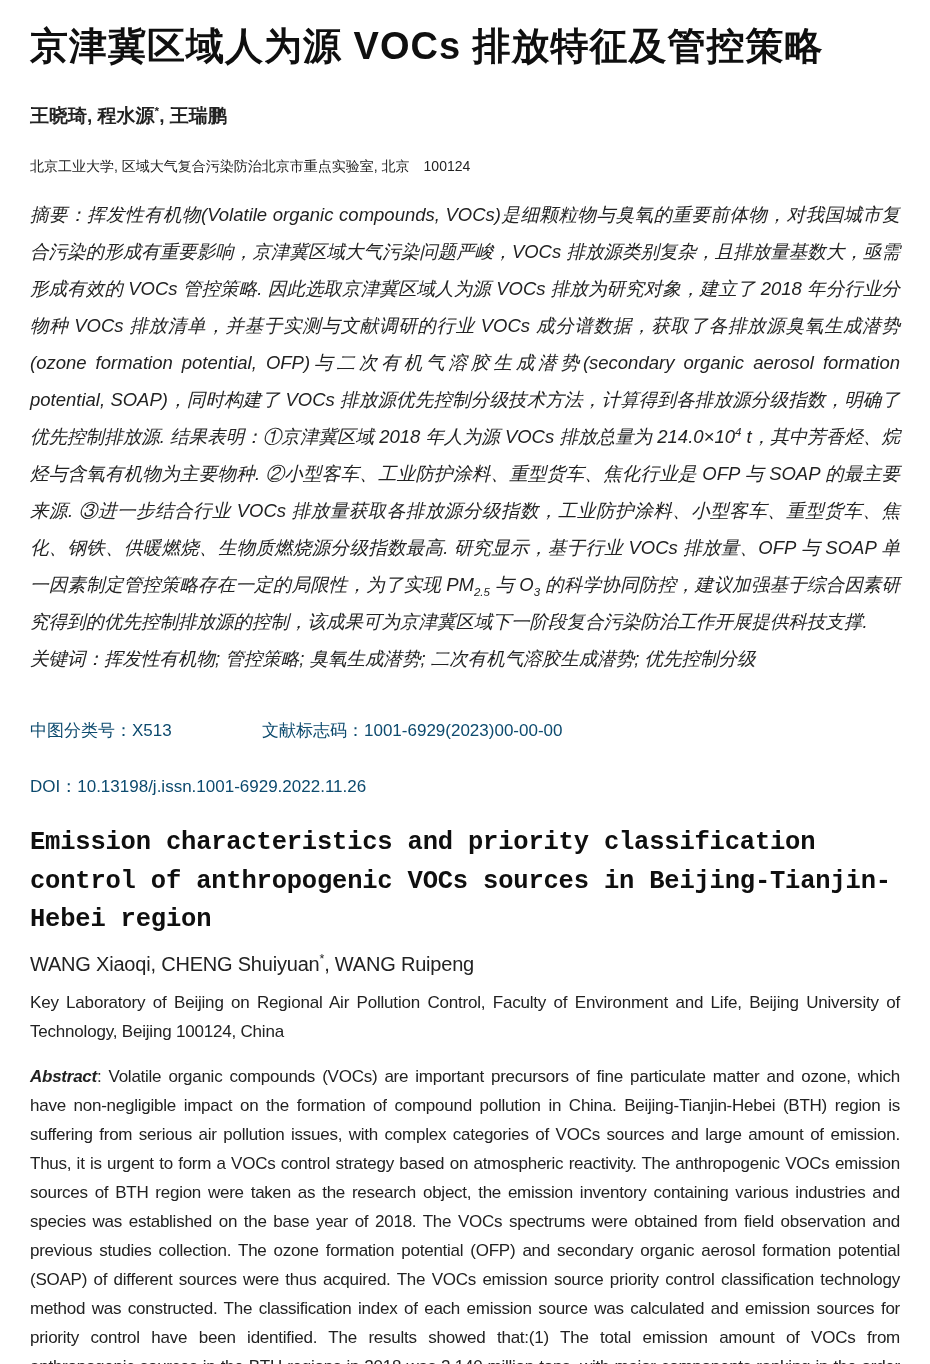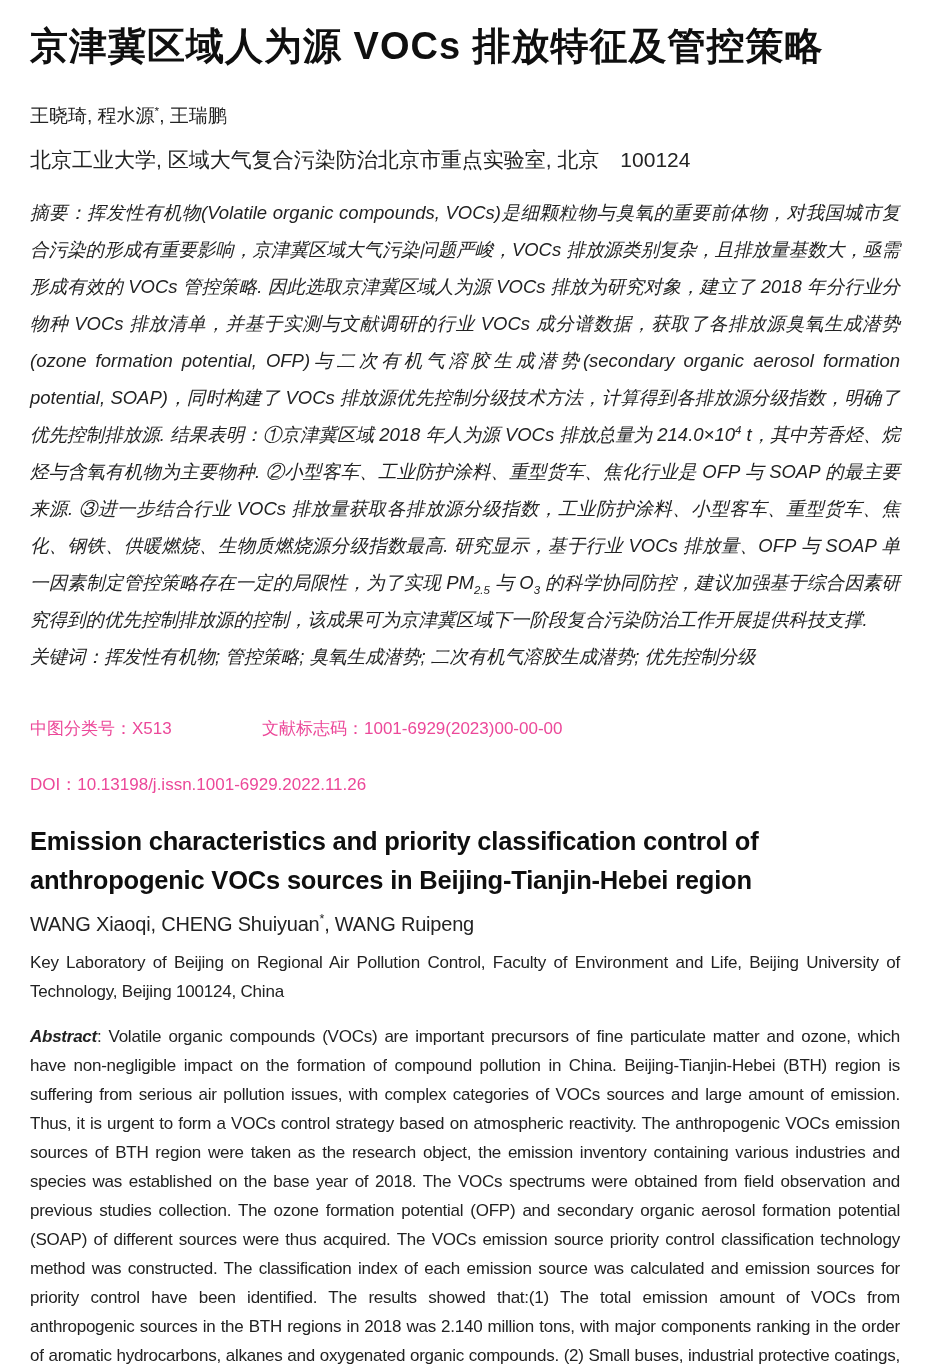--- a/index.html
+++ b/index.html
@@ -15,54 +15,56 @@
   .cn-title {
     font-size: 38px;
     font-weight: 700;
     color: #0f0f0f;
     letter-spacing: 1px;
     margin: 0 0 32px 0;
     line-height: 1.3;
   }
   .cn-authors {
     font-size: 19px;
-    margin: 0 0 17px 0;
+    margin: 0 0 29px 0;
     color: #222;
+    font-weight: bold;
   }
   .cn-affiliation {
-    font-size: 21px;
+    font-size: 14px;
     margin: 0 0 20px 0;
     color: #222;
   }
   .cn-abstract, .cn-keywords {
     font-size: 18.5px;
     line-height: 37px;
     text-align: justify;
     margin: 0;
     color: #222;
     font-style: italic;
   }
   sup { font-size: 0.62em; vertical-align: super; line-height: 0; }
   sub { font-size: 0.62em; vertical-align: sub; line-height: 0; }
   .meta-row {
     display: flex;
     align-items: flex-start;
     font-size: 17px;
-    color: #ec4899;
+    color: #0c4a6e;
   }
   .meta-row.first { margin-top: 42px; }
   .meta-row.second { margin-top: 33px; }
   .meta-col1 { width: 232px; flex: 0 0 232px; }
   .en-title {
     margin: 26px 0 14px 0;
     font-size: 25.5px;
     font-weight: 700;
     color: #0f0f0f;
     line-height: 1.5;
     letter-spacing: -0.2px;
+    font-family: Liberation Mono, monospace;
   }
   .en-authors {
     margin: 12px 0 0 0;
     font-size: 20px;
     color: #222;
     letter-spacing: -0.2px;
   }
   .en-affiliation {
     margin: 12px 0 16px 0;
     font-size: 17px;

